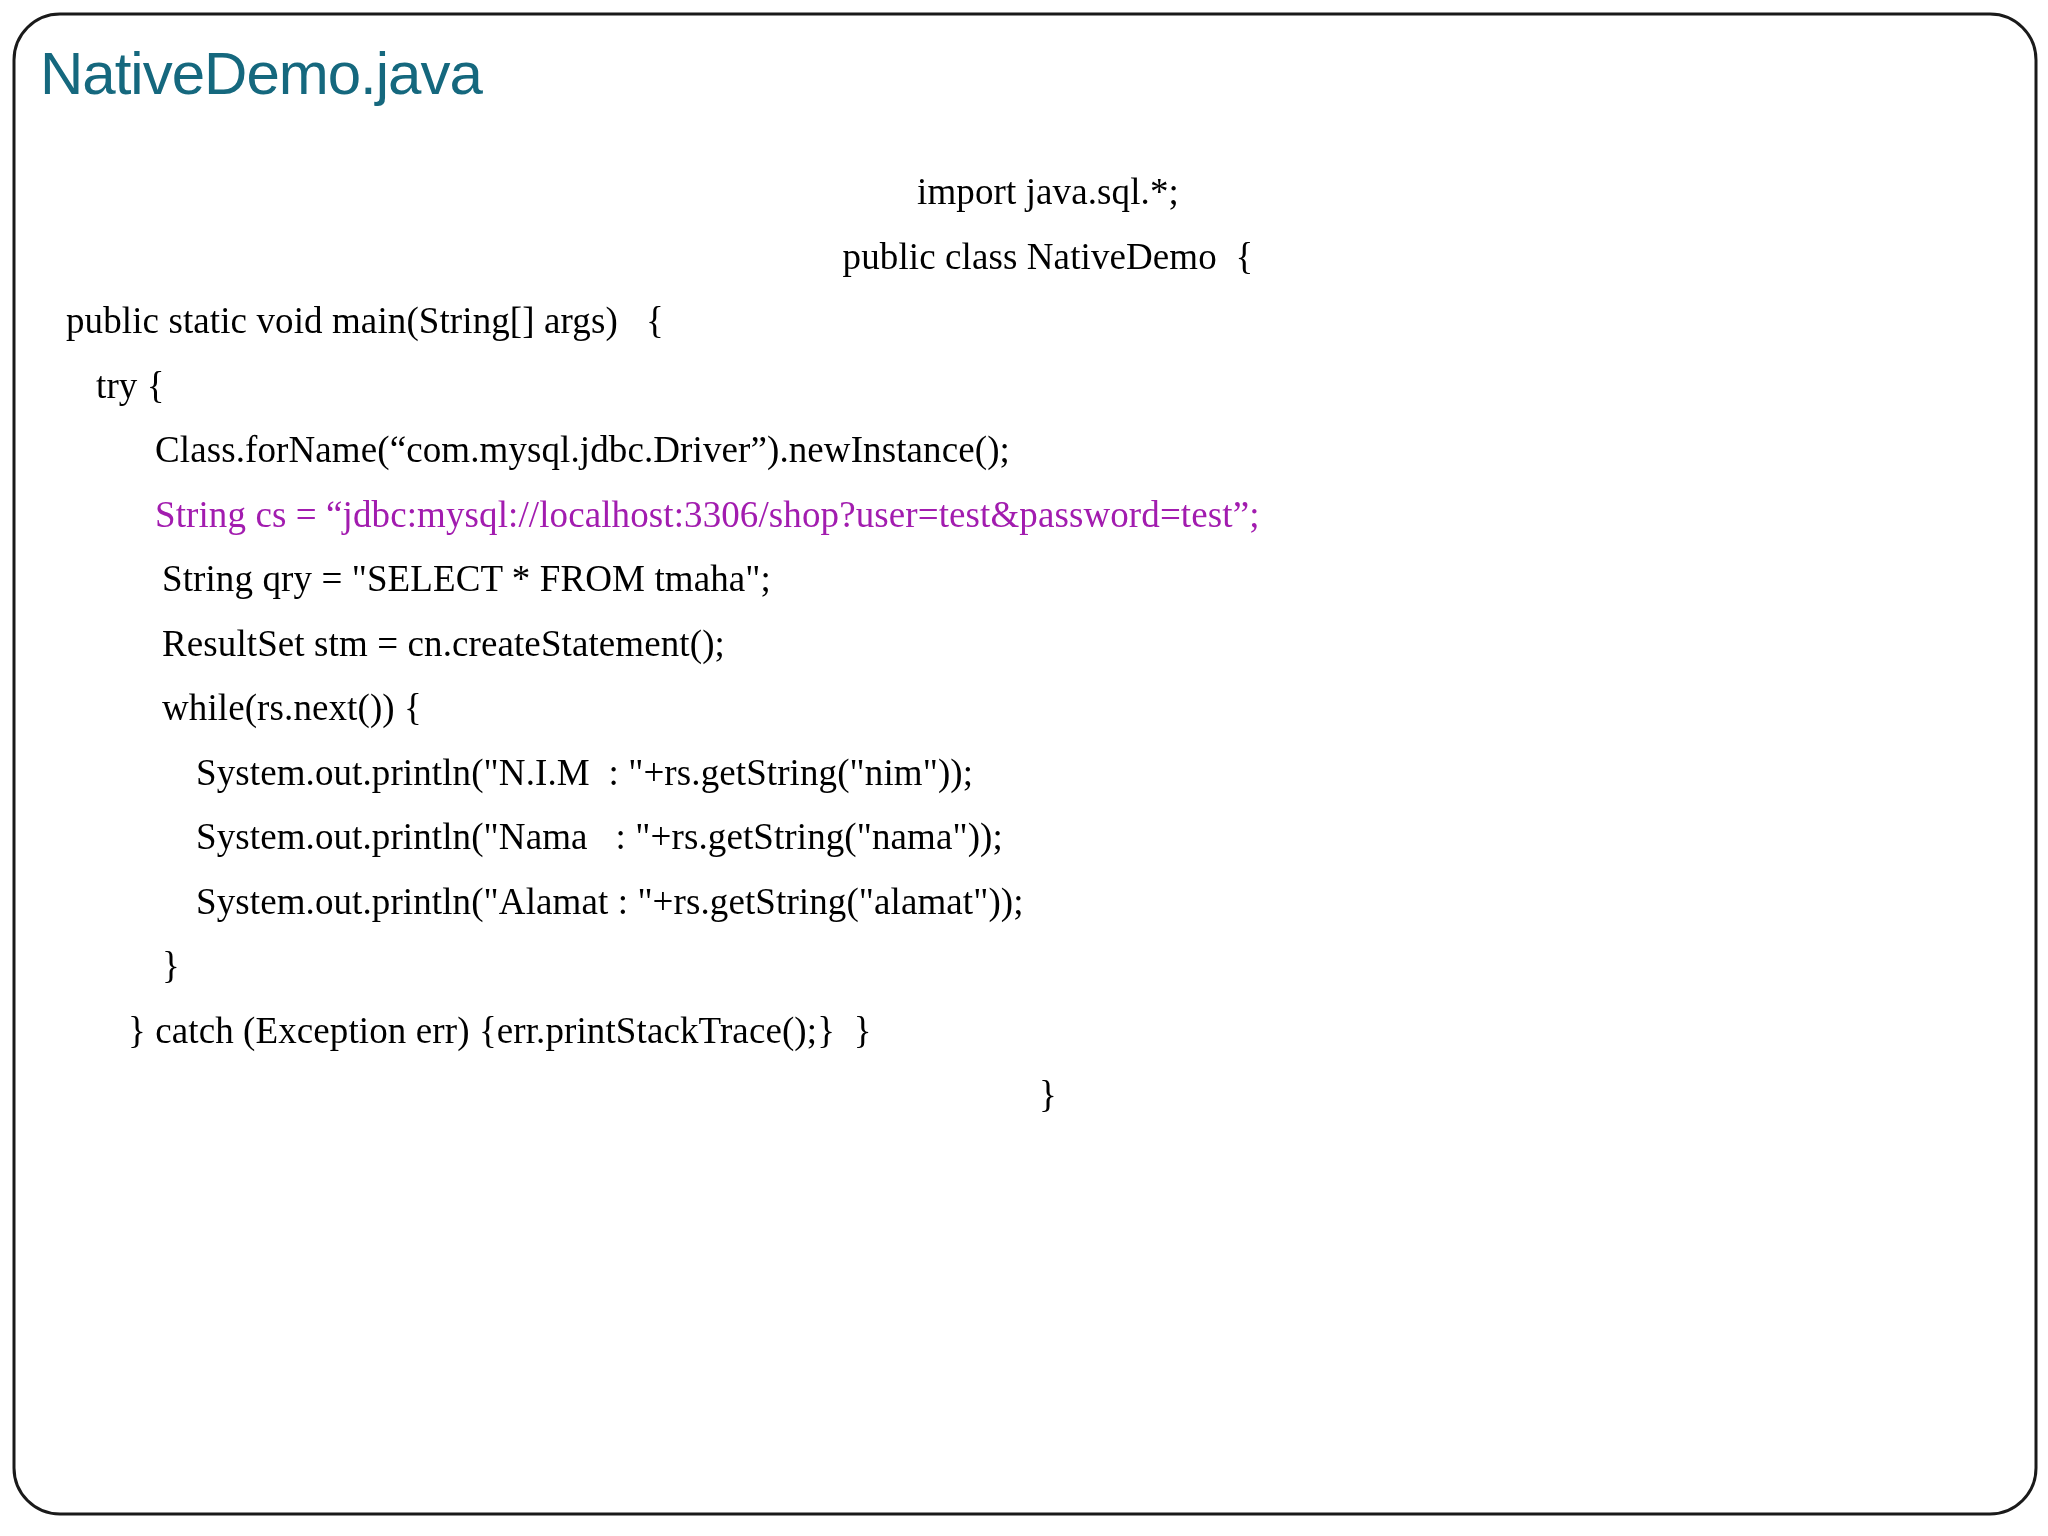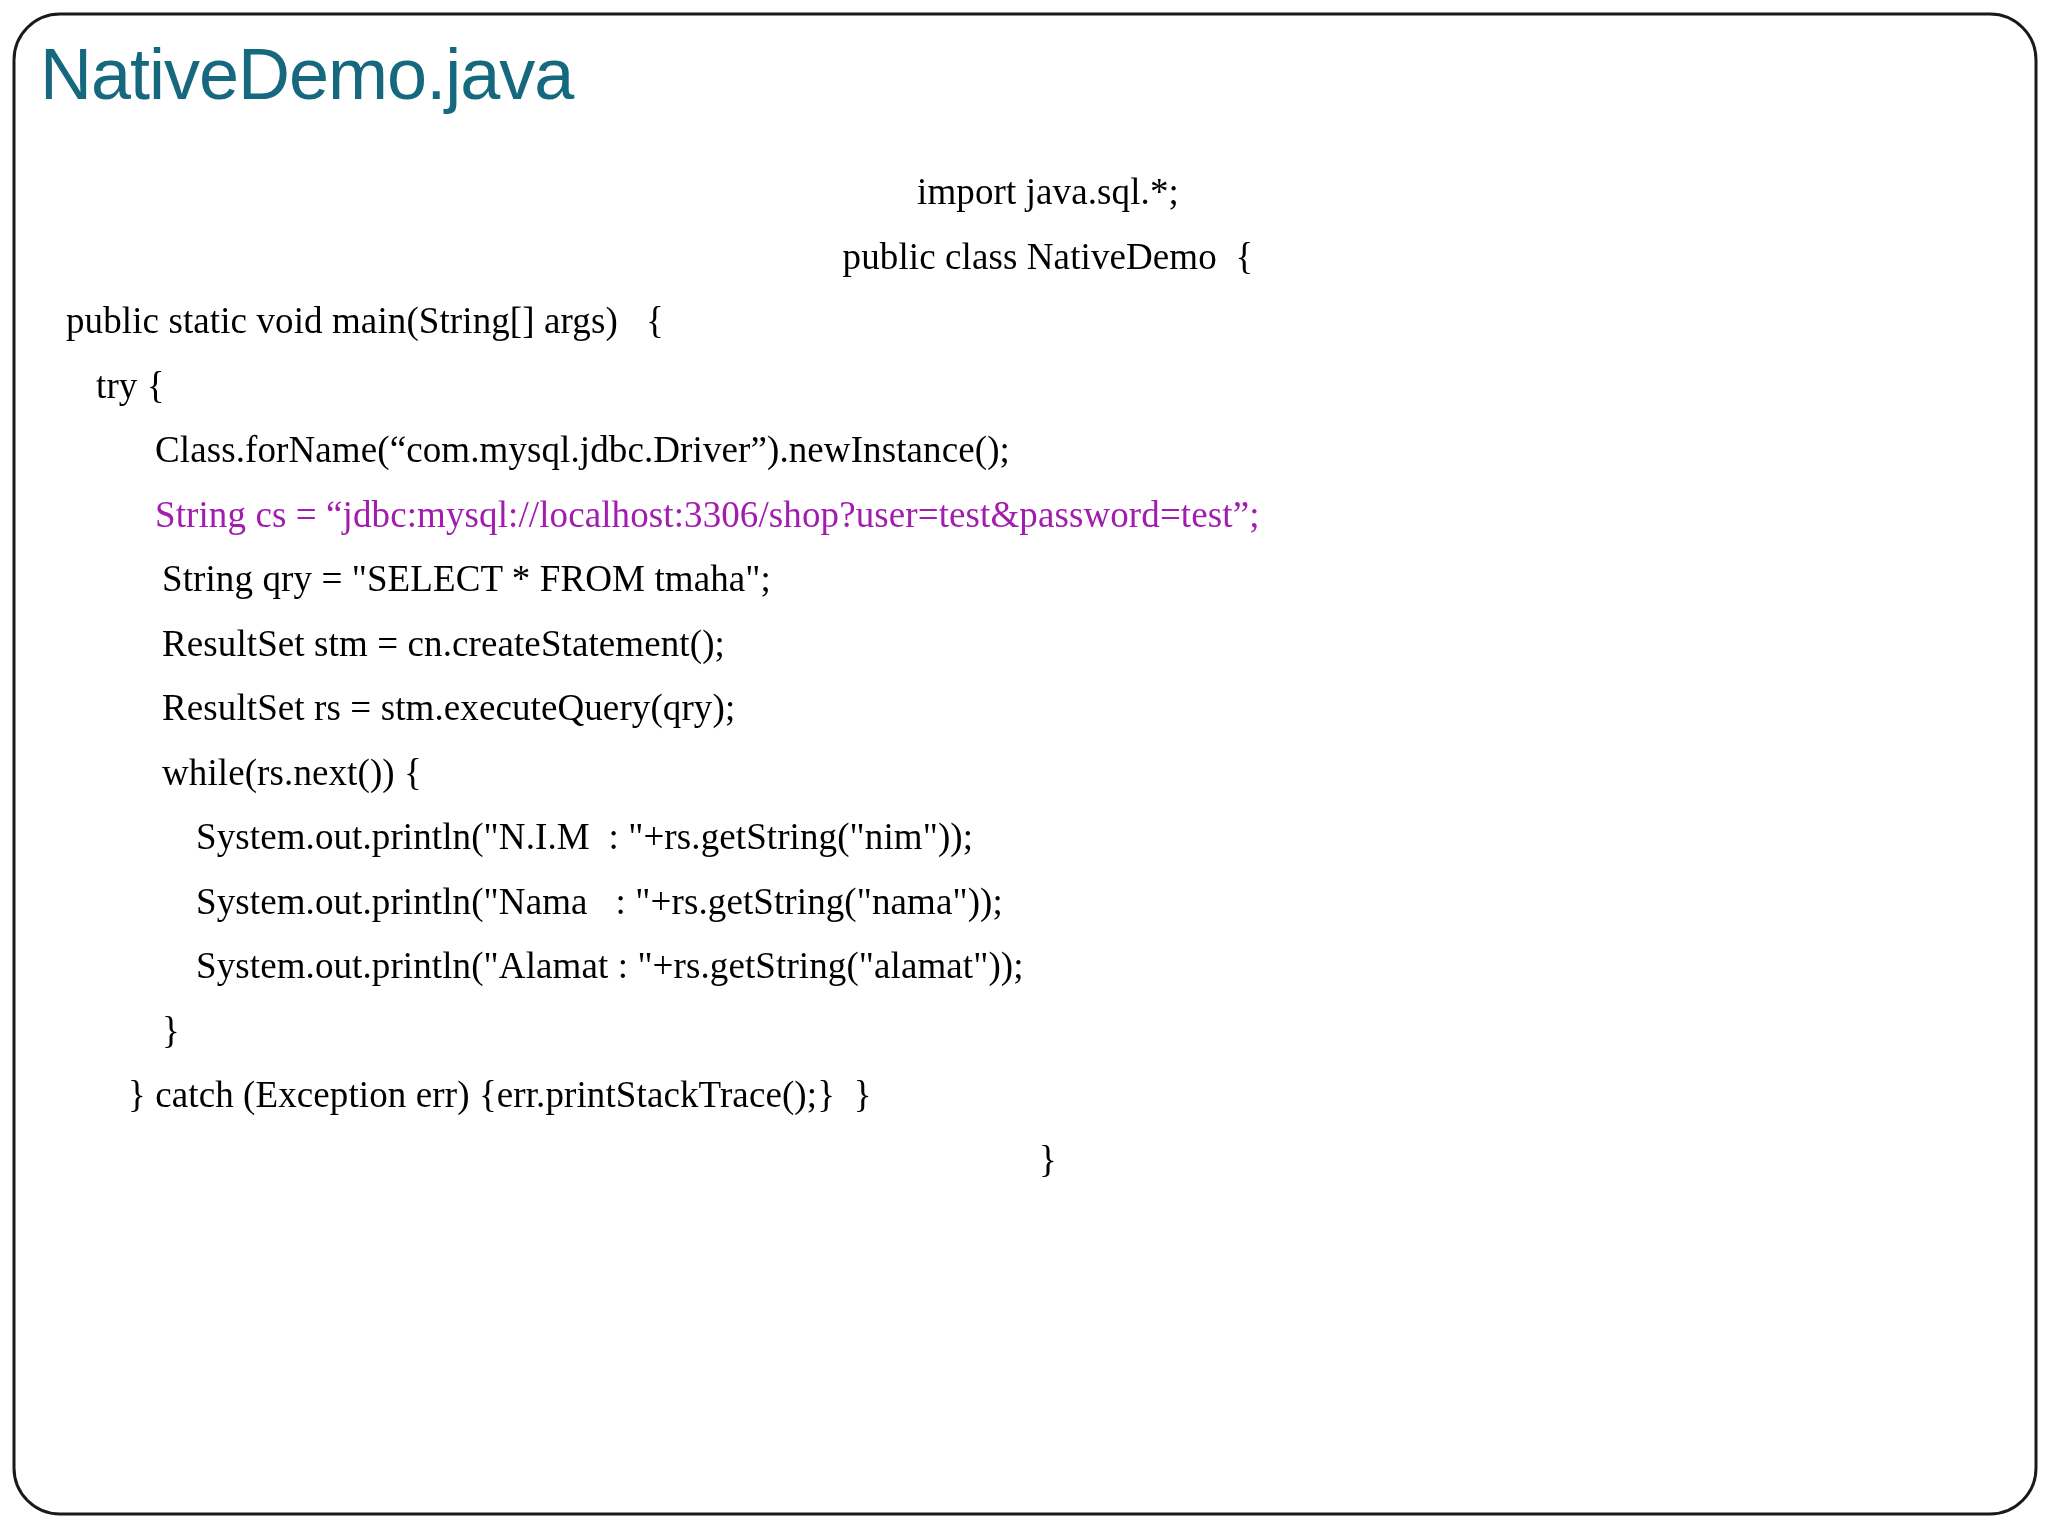--- a/index.html
+++ b/index.html
@@ -40,21 +40,21 @@
     top: 0;
     width: 2048px;
     height: 1536px;
   }
 
   #slide-title {
     position: absolute;
     left: 40px;
     top: 22px;
     font-family: "Liberation Sans", "DejaVu Sans", sans-serif;
-    font-size: 72px;
+    font-size: 60px;
     line-height: 104px;
     font-weight: 400;
     letter-spacing: -1px;
     color: #15687E;
     white-space: nowrap;
   }
 
   #code-block {
     position: absolute;
     left: 0;
@@ -96,21 +96,20 @@
 
     <div id="code-block">
         <div class="code-line ind-0" style="color: rgb(0, 0, 0);">import java.sql.*;</div>
         <div class="code-line ind-0" style="color: rgb(0, 0, 0);">public class NativeDemo  {</div>
         <div class="code-line ind-1" style="color: rgb(0, 0, 0);">public static void main(String[] args)   {</div>
         <div class="code-line ind-2" style="color: rgb(0, 0, 0);">try {</div>
         <div class="code-line ind-3" style="color: rgb(0, 0, 0);">Class.forName(“com.mysql.jdbc.Driver”).newInstance();</div>
         <div class="code-line ind-3" style="color: #a21caf;">String cs = “jdbc:mysql://localhost:3306/shop?user=test&amp;password=test”;</div>
         <div class="code-line ind-4" style="color: rgb(0, 0, 0);">String qry = "SELECT * FROM tmaha";</div>
         <div class="code-line ind-4" style="color: rgb(0, 0, 0);">ResultSet stm = cn.createStatement();</div>
-        <div class="code-line ind-4" style="color: rgb(0, 0, 0);">ResultSet rs = stm.executeQuery(qry);</div>
         <div class="code-line ind-4" style="color: rgb(0, 0, 0);">while(rs.next()) {</div>
         <div class="code-line ind-5" style="color: rgb(0, 0, 0);">System.out.println("N.I.M  : "+rs.getString("nim"));</div>
         <div class="code-line ind-5" style="color: rgb(0, 0, 0);">System.out.println("Nama   : "+rs.getString("nama"));</div>
         <div class="code-line ind-5" style="color: rgb(0, 0, 0);">System.out.println("Alamat : "+rs.getString("alamat"));</div>
         <div class="code-line ind-4" style="color: rgb(0, 0, 0);">}</div>
         <div class="code-line ind-6" style="color: rgb(0, 0, 0);">} catch (Exception err) {err.printStackTrace();}  }</div>
         <div class="code-line ind-0" style="color: rgb(0, 0, 0);">}</div>
       </div>
 
   </div>

